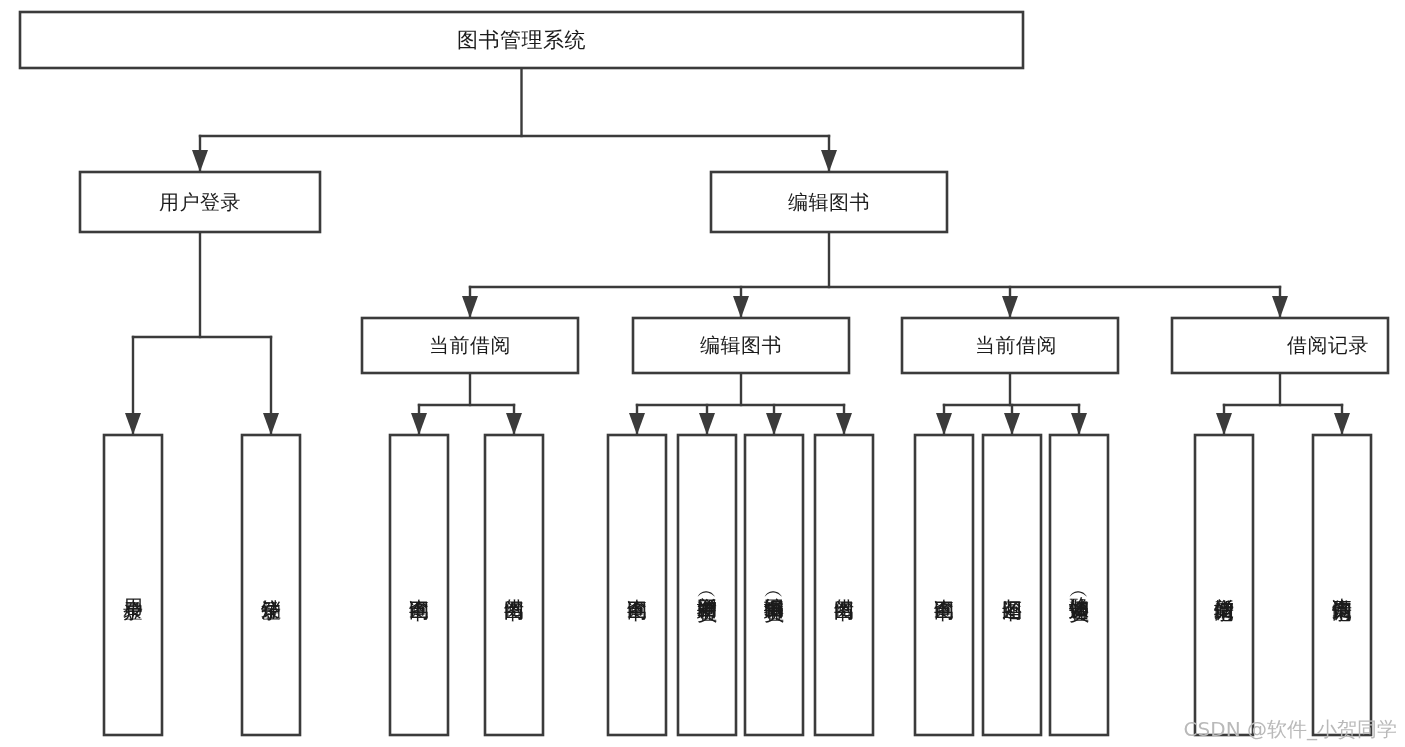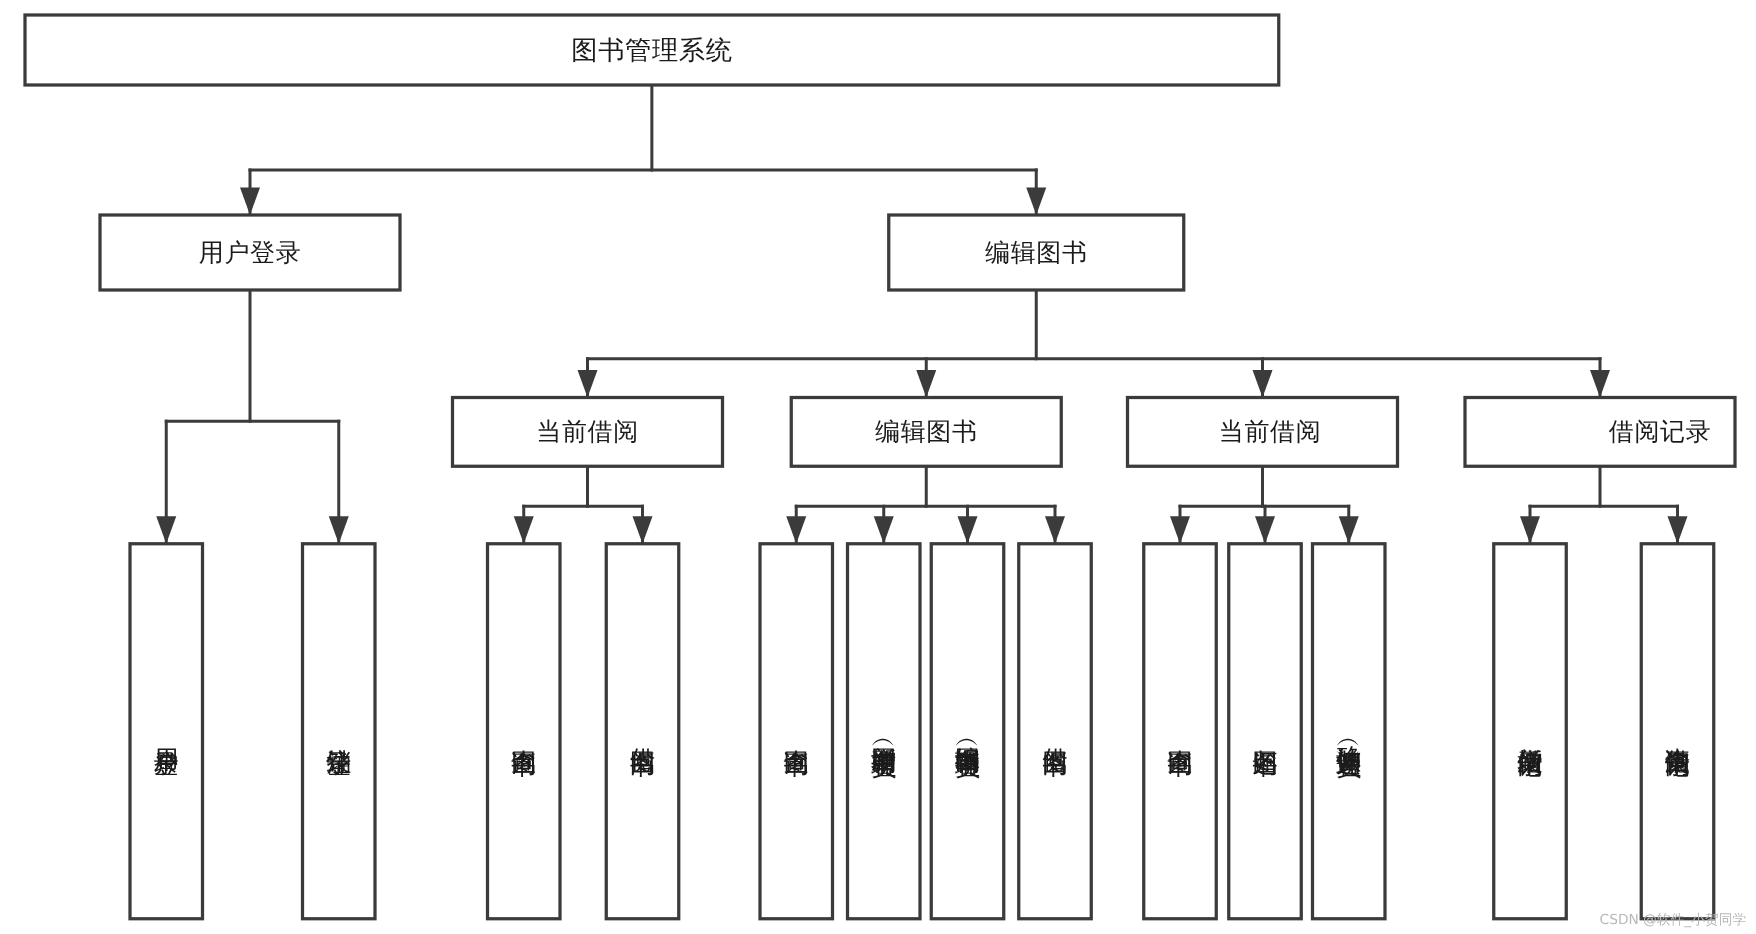--- a/index.html
+++ b/index.html
@@ -63,21 +63,21 @@
     font-size: 20px;
     writing-mode: vertical-rl;
     text-orientation: upright;
     line-height: 1.06;
     letter-spacing: 1px;
   }
   .watermark {
     position: absolute;
     right: 8px;
     bottom: 4px;
-    font-size: 11px;
+    font-size: 20px;
     color: #b9b9b9;
     font-family: "DejaVu Sans", "Liberation Sans", sans-serif;
     white-space: nowrap;
     pointer-events: none;
   }
 </style>
 </head>
 <body>
 
 <div id="diagram-root">

